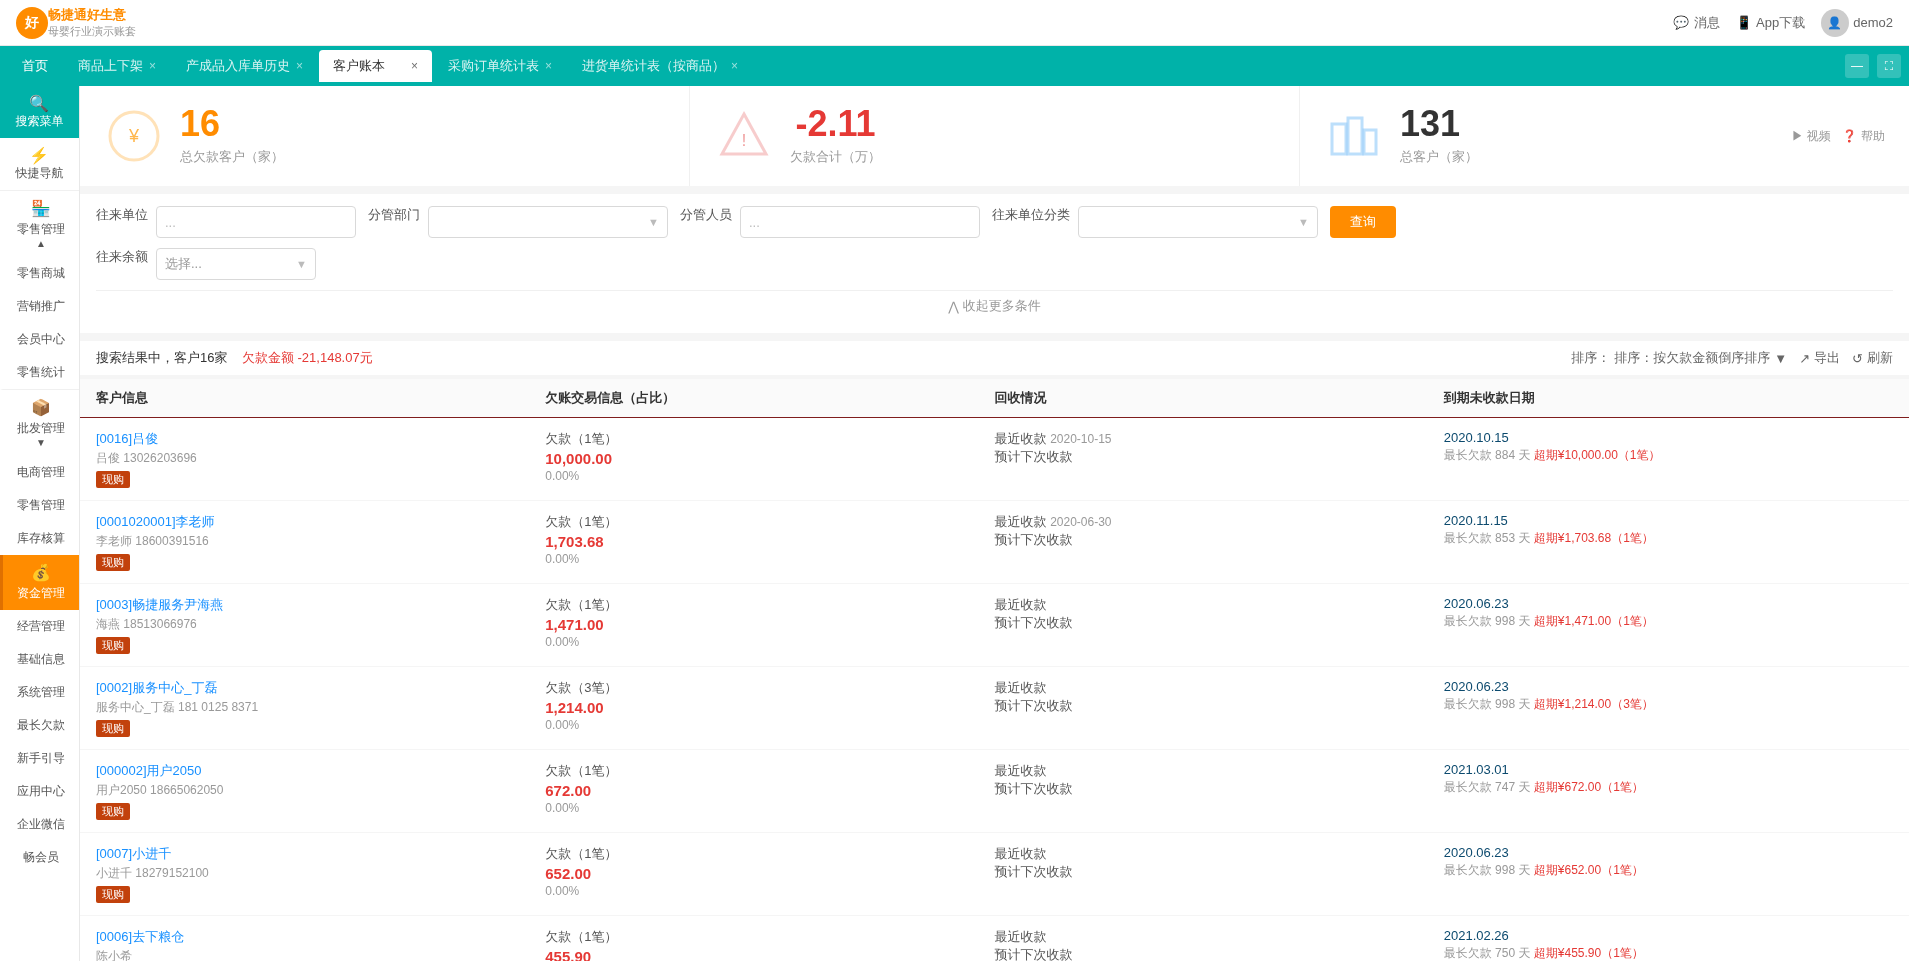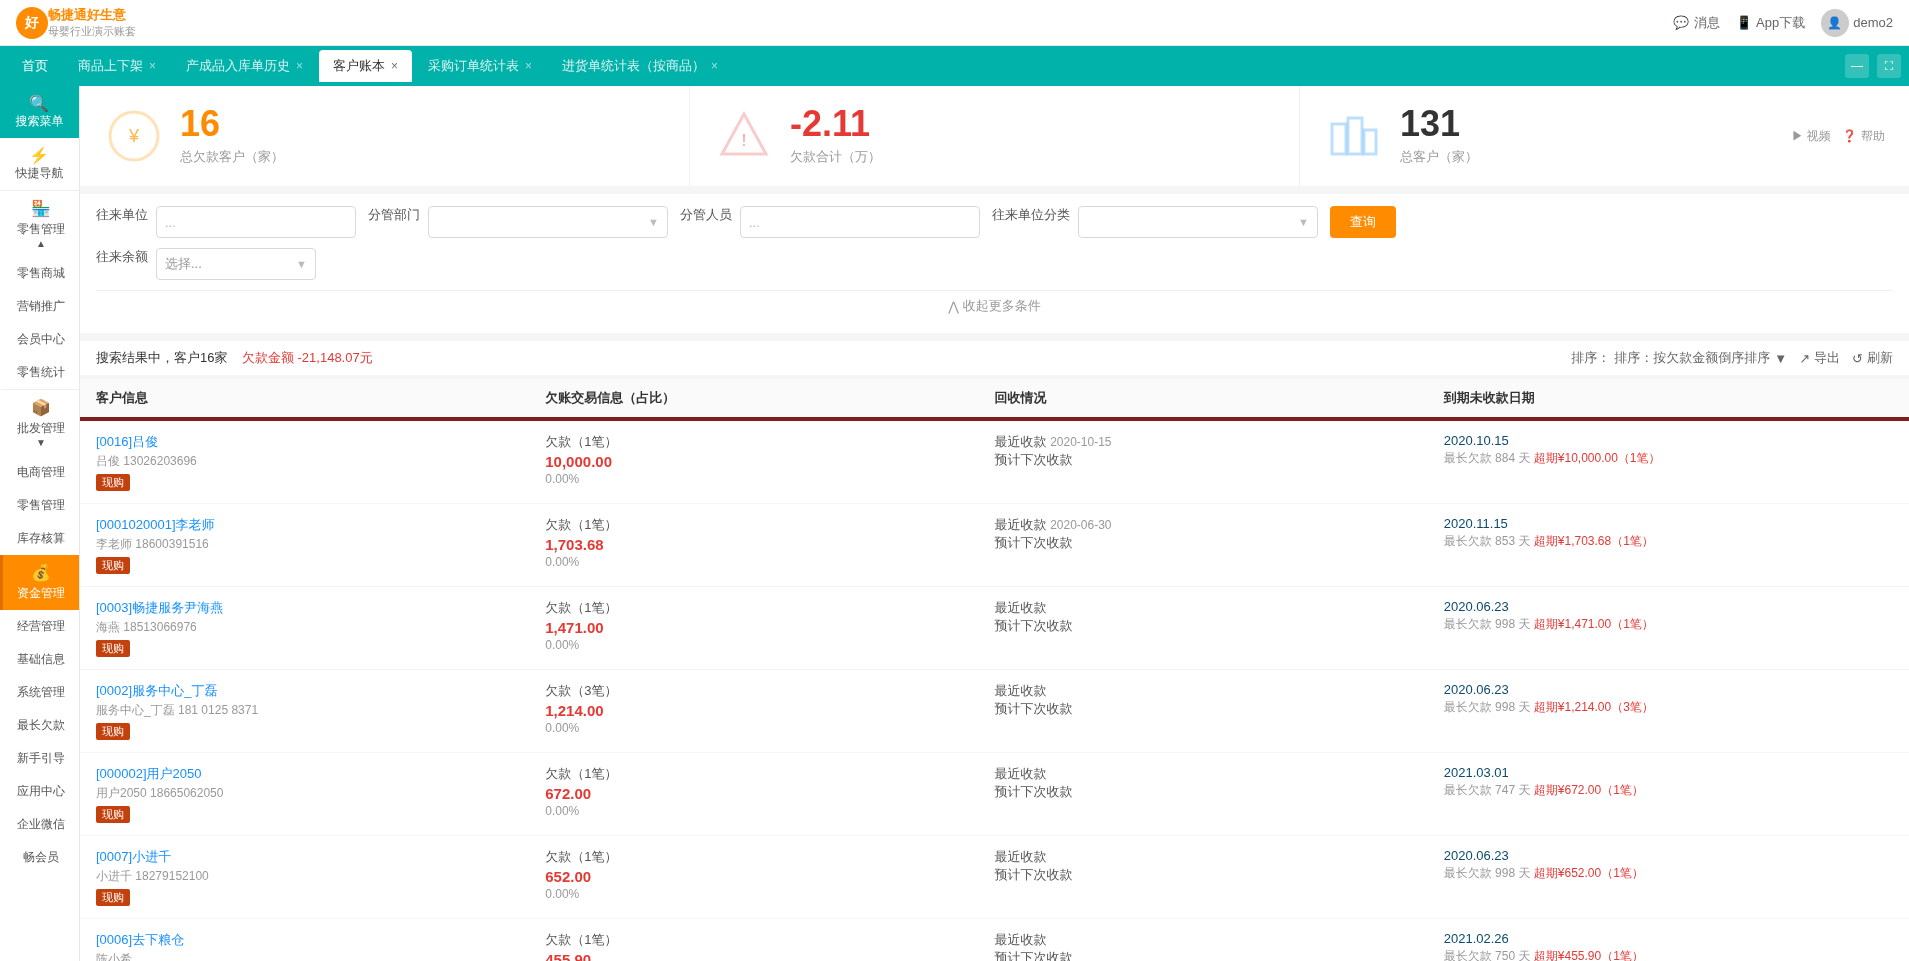--- a/index.html
+++ b/index.html
@@ -20,21 +20,21 @@
     
     .tab-bar {
       display: flex; align-items: center; background: #00b2a9; height: 40px; padding: 0 8px;
       overflow: hidden;
     }
     .tab-item {
       display: flex; align-items: center; height: 32px; padding: 0 14px;
       color: rgba(255,255,255,0.85); font-size: 13px; cursor: pointer;
       border-radius: 4px 4px 0 0; white-space: nowrap; position: relative; margin-right: 2px;
     }
-    .tab-item.active { background: #fff; color: #333; }
+    .tab-item.active { background: #fff; color: #333; gap: 20px; }
     .tab-item .tab-close { margin-left: 6px; font-size: 12px; opacity: 0.7; }
     .tab-item.home { background: transparent; color: #fff; }
     .tab-bar-actions { margin-left: auto; display: flex; gap: 8px; }
     .tab-action-btn { width: 24px; height: 24px; background: rgba(255,255,255,0.2); border-radius: 3px; display: flex; align-items: center; justify-content: center; color: #fff; cursor: pointer; font-size: 12px; }
     
     
     .main-layout { display: flex; height: calc(100vh - 86px); }
     
     
     .sidebar { width: 80px; background: #fff; border-right: 1px solid #e8e8e8; display: flex; flex-direction: column; flex-shrink: 0; }
@@ -49,21 +49,21 @@
     
     
     .content-area { flex: 1; overflow-y: auto; background: #f5f5f5; }
     
     
     .stats-row { display: flex; background: #fff; margin-bottom: 8px; }
     .stat-card { flex: 1; display: flex; align-items: center; padding: 20px 24px; border-right: 1px solid #f0f0f0; }
     .stat-card:last-child { border-right: none; }
     .stat-icon { width: 60px; height: 60px; display: flex; align-items: center; justify-content: center; margin-right: 16px; }
     .stat-number { font-size: 36px; font-weight: bold; line-height: 1; }
-    .stat-number.red { color: #e53935; }
+    .stat-number.red { color: #e53935; text-align: center; }
     .stat-number.orange { color: #ff8c00; }
     .stat-number.black { color: #333; }
     .stat-label { font-size: 13px; color: #999; margin-top: 6px; }
     .stat-card-actions { margin-left: auto; display: flex; gap: 12px; font-size: 12px; color: #999; align-items: flex-end; }
     
     
     .filter-area { background: #fff; padding: 12px 16px; margin-bottom: 8px; }
     .filter-row { display: flex; align-items: center; gap: 12px; margin-bottom: 10px; }
     .filter-item { display: flex; gap: 8px; }
     .filter-label { font-size: 13px; color: #555; white-space: nowrap; }
@@ -73,21 +73,21 @@
     .btn-search { background: #ff8c00; color: #fff; border: none; border-radius: 4px; padding: 0 20px; height: 32px; font-size: 13px; cursor: pointer; }
     
     
     .result-bar { background: #fff; padding: 8px 16px; margin-bottom: 4px; display: flex; align-items: center; justify-content: space-between; }
     .result-actions { display: flex; align-items: center; gap: 12px; font-size: 13px; color: #666; }
     .sort-select { display: flex; align-items: center; gap: 4px; cursor: pointer; }
     .action-btn { display: flex; align-items: center; gap: 4px; cursor: pointer; color: #666; }
     
     
     .table-container { background: #fff; }
-    .table-header { display: grid; grid-template-columns: 3fr 3fr 3fr 3fr; padding: 10px 16px; border-bottom: 4px solid #7f1d1d; font-size: 13px; font-weight: bold; color: #333; background: #fafafa; }
+    .table-header { display: grid; grid-template-columns: 3fr 3fr 3fr 3fr; padding: 10px 16px; border-bottom: 1px solid #7f1d1d; font-size: 13px; font-weight: bold; color: #333; background: #fafafa; }
     .table-row { display: grid; grid-template-columns: 3fr 3fr 3fr 3fr; padding: 12px 16px; border-bottom: 1px solid #f5f5f5; align-items: start; }
     .customer-name { color: #1890ff; cursor: pointer; font-size: 13px; }
     .customer-info { font-size: 12px; color: #999; margin-top: 2px; }
     .tag { display: inline-block; background: #c2410c; color: #fff; font-size: 11px; padding: 1px 6px; border-radius: 2px; margin-top: 4px; }
     .debt-count { font-size: 13px; color: #555; }
     .debt-amount { font-size: 15px; color: #e53935; font-weight: bold; margin-top: 2px; }
     .debt-ratio { font-size: 12px; color: #999; margin-top: 2px; }
     .recovery-info { font-size: 13px; color: #555; }
     .recovery-date { color: #999; font-size: 12px; }
     .overdue-date { font-size: 13px; color: #0c4a6e; }

